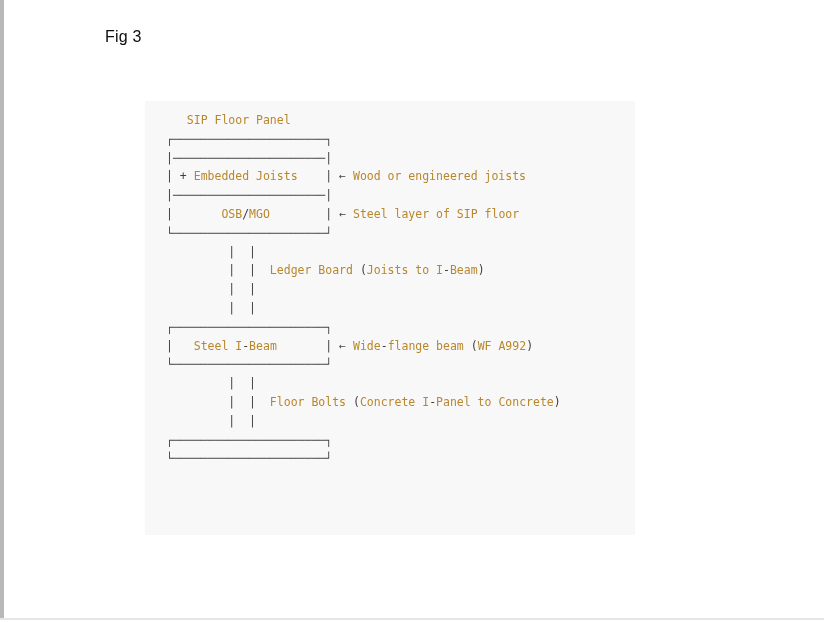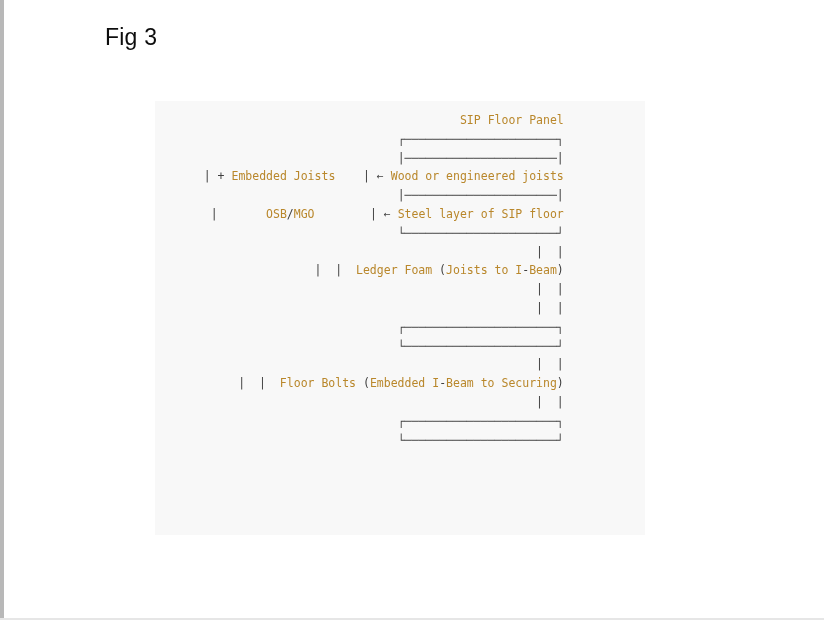--- a/index.html
+++ b/index.html
@@ -23,31 +23,30 @@
   }
   .window-edge-bottom {
     position: absolute;
     left: 0; top: 618px;
     width: 824px; height: 2px;
     background: var(--bottom-line, #e6e6e6);
   }
   .fig-label {
     position: absolute;
     left: 105px; top: 24px;
-    font-size: 23px;
+    font-size: 16px;
     line-height: 26px;
     color: #0d0d0d;
     letter-spacing: 0.2px;
   }
   .diagram-panel {
     position: absolute;
-    left: 155px; top: 101px;
+    left: 145px; top: 101px;
     width: 490px; height: 434px;
     background: var(--panel-bg, #f8f8f8);
-    text-align: right;
   }
   .ascii-diagram {
     position: absolute;
     left: 21px; top: 10px;
     font-family: "DejaVu Sans Mono", monospace;
     font-size: 11.5px;
     line-height: 18.8px;
   }
   .diagram-row {
     white-space: pre;
@@ -68,25 +67,26 @@
   <div class="diagram-panel">
     <div class="ascii-diagram">
         <div class="diagram-row"><span class="seg-s">   </span><span class="seg-w">SIP Floor Panel</span></div>
         <div class="diagram-row"><span class="seg-s">┌──────────────────────┐</span></div>
         <div class="diagram-row"><span class="seg-s">|──────────────────────|</span></div>
         <div class="diagram-row"><span class="seg-s">| + </span><span class="seg-w">Embedded Joists</span><span class="seg-s">    | ← </span><span class="seg-w">Wood or engineered joists</span></div>
         <div class="diagram-row"><span class="seg-s">|──────────────────────|</span></div>
         <div class="diagram-row"><span class="seg-s">|       </span><span class="seg-w">OSB</span><span class="seg-s">/</span><span class="seg-w">MGO</span><span class="seg-s">        | ← </span><span class="seg-w">Steel layer of SIP floor</span></div>
         <div class="diagram-row"><span class="seg-s">└──────────────────────┘</span></div>
         <div class="diagram-row"><span class="seg-s">         |  |</span></div>
-        <div class="diagram-row"><span class="seg-s">         |  |  </span><span class="seg-w">Ledger Foam </span><span class="seg-s">(</span><span class="seg-w">Joists to I</span><span class="seg-s">-</span><span class="seg-w">Beam</span><span class="seg-s">)</span></div>
+        <div class="diagram-row"><span class="seg-s">         |  |  </span><span class="seg-w">Ledger Board </span><span class="seg-s">(</span><span class="seg-w">Joists to I</span><span class="seg-s">-</span><span class="seg-w">Beam</span><span class="seg-s">)</span></div>
         <div class="diagram-row"><span class="seg-s">         |  |</span></div>
         <div class="diagram-row"><span class="seg-s">         |  |</span></div>
         <div class="diagram-row"><span class="seg-s">┌──────────────────────┐</span></div>
+        <div class="diagram-row"><span class="seg-s">|   </span><span class="seg-w">Steel I</span><span class="seg-s">-</span><span class="seg-w">Beam</span><span class="seg-s">       | ← </span><span class="seg-w">Wide</span><span class="seg-s">-</span><span class="seg-w">flange beam </span><span class="seg-s">(</span><span class="seg-w">WF A992</span><span class="seg-s">)</span></div>
         <div class="diagram-row"><span class="seg-s">└──────────────────────┘</span></div>
         <div class="diagram-row"><span class="seg-s">         |  |</span></div>
-        <div class="diagram-row"><span class="seg-s">         |  |  </span><span class="seg-w">Floor Bolts </span><span class="seg-s">(</span><span class="seg-w">Embedded I</span><span class="seg-s">-</span><span class="seg-w">Beam to Securing</span><span class="seg-s">)</span></div>
+        <div class="diagram-row"><span class="seg-s">         |  |  </span><span class="seg-w">Floor Bolts </span><span class="seg-s">(</span><span class="seg-w">Concrete I</span><span class="seg-s">-</span><span class="seg-w">Panel to Concrete</span><span class="seg-s">)</span></div>
         <div class="diagram-row"><span class="seg-s">         |  |</span></div>
         <div class="diagram-row"><span class="seg-s">┌──────────────────────┐</span></div>
         <div class="diagram-row"><span class="seg-s">└──────────────────────┘</span></div>
       </div>
   </div>
 </div>
 
 </body></html>

